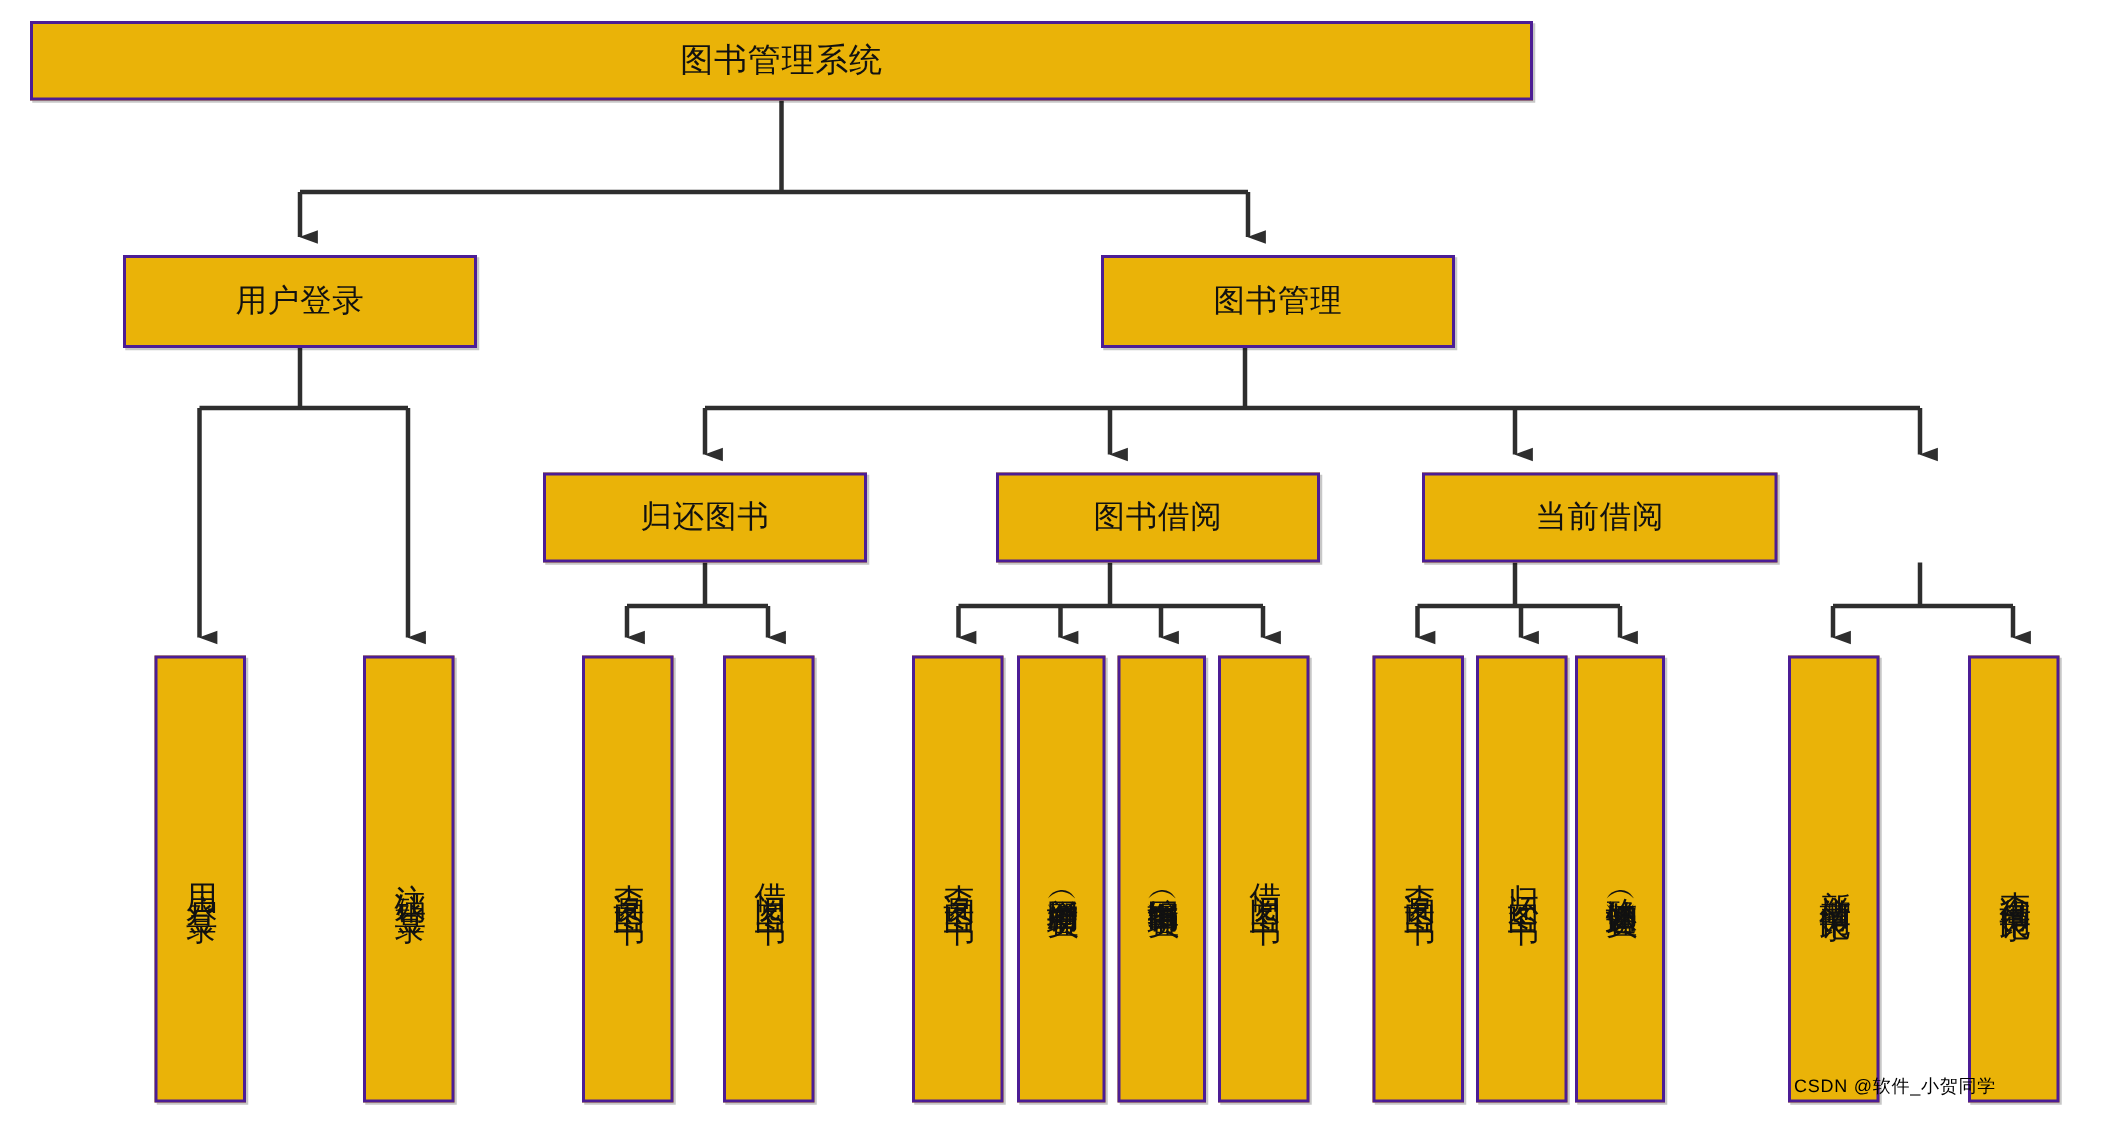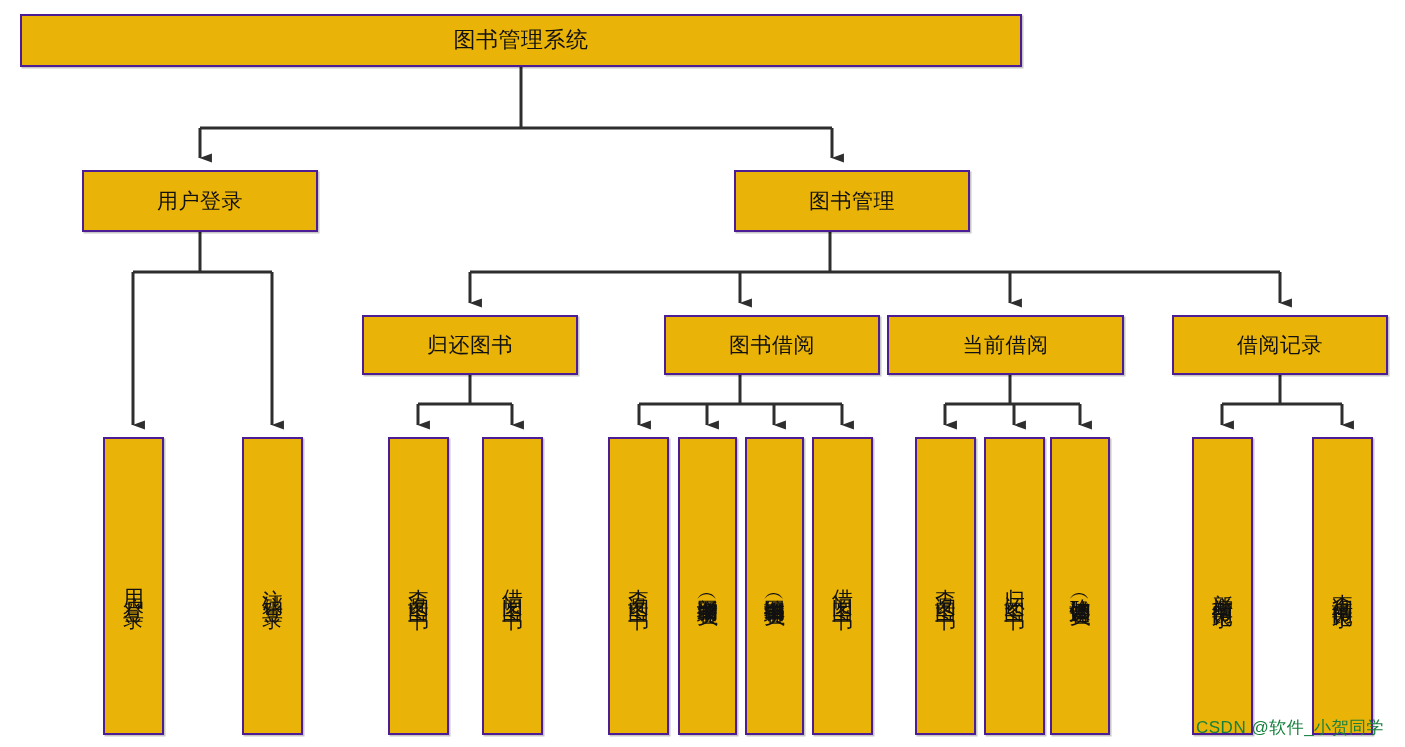--- a/index.html
+++ b/index.html
@@ -59,22 +59,22 @@
     white-space: nowrap;
   }
   .node.vert.tight {
     letter-spacing: 3px;
   }
   .node.vert.tighter {
     letter-spacing: 1px;
   }
   .watermark {
     position: absolute;
-    font-size: 17px;
-    color: #15803d;
+    font-size: 12px;
+    color: #000000;
     white-space: nowrap;
     letter-spacing: 0.5px;
   }
 </style>
 </head>
 <body>
 
 <div id="canvas">
 
   <svg id="edges" viewBox="0 0 1405 747" width="1405" height="747" xmlns="http://www.w3.org/2000/svg">
@@ -127,22 +127,21 @@
     </g>
   </svg>
 
   <div class="node horiz root" style="left:20px; top:14px; width:1002px; height:53px;">图书管理系统</div>
 
   <div class="node horiz" style="left:82px; top:170px; width:236px; height:62px;">用户登录</div>
   <div class="node horiz" style="left:712px; top:170px; width:236px; height:62px;margin-left:22px;">图书管理</div>
 
   <div class="node horiz" style="left:362px; top:315px; width:216px; height:60px;">归还图书</div>
   <div class="node horiz" style="left:632px; top:315px; width:216px; height:60px;margin-left:32px;">图书借阅</div>
-  <div class="node horiz" style="left:887px; top:315px; width:237px; height:60px;">当前借阅</div>
-  <div class="node horiz" style="left:1172px; top:315px; width:216px; height:60px;">借阅记录</div>
+  <div class="node horiz" style="left:948px; top:315px; width:237px; height:60px;">当前借阅</div>
 
   <div class="node vert" style="left:103px; top:437px; width:61px; height:298px;">用户登录</div>
   <div class="node vert" style="left:242px; top:437px; width:61px; height:298px;">注销登录</div>
 
   <div class="node vert" style="left:388px; top:437px; width:61px; height:298px;">查询图书</div>
   <div class="node vert" style="left:482px; top:437px; width:61px; height:298px;">借阅图书</div>
 
   <div class="node vert" style="left:608px; top:437px; width:61px; height:298px;">查询图书</div>
   <div class="node vert tighter" style="left:678px; top:437px; width:59px; height:298px;">新增图书（管理员）</div>
   <div class="node vert tighter" style="left:745px; top:437px; width:59px; height:298px;">编辑图书（管理员）</div>

